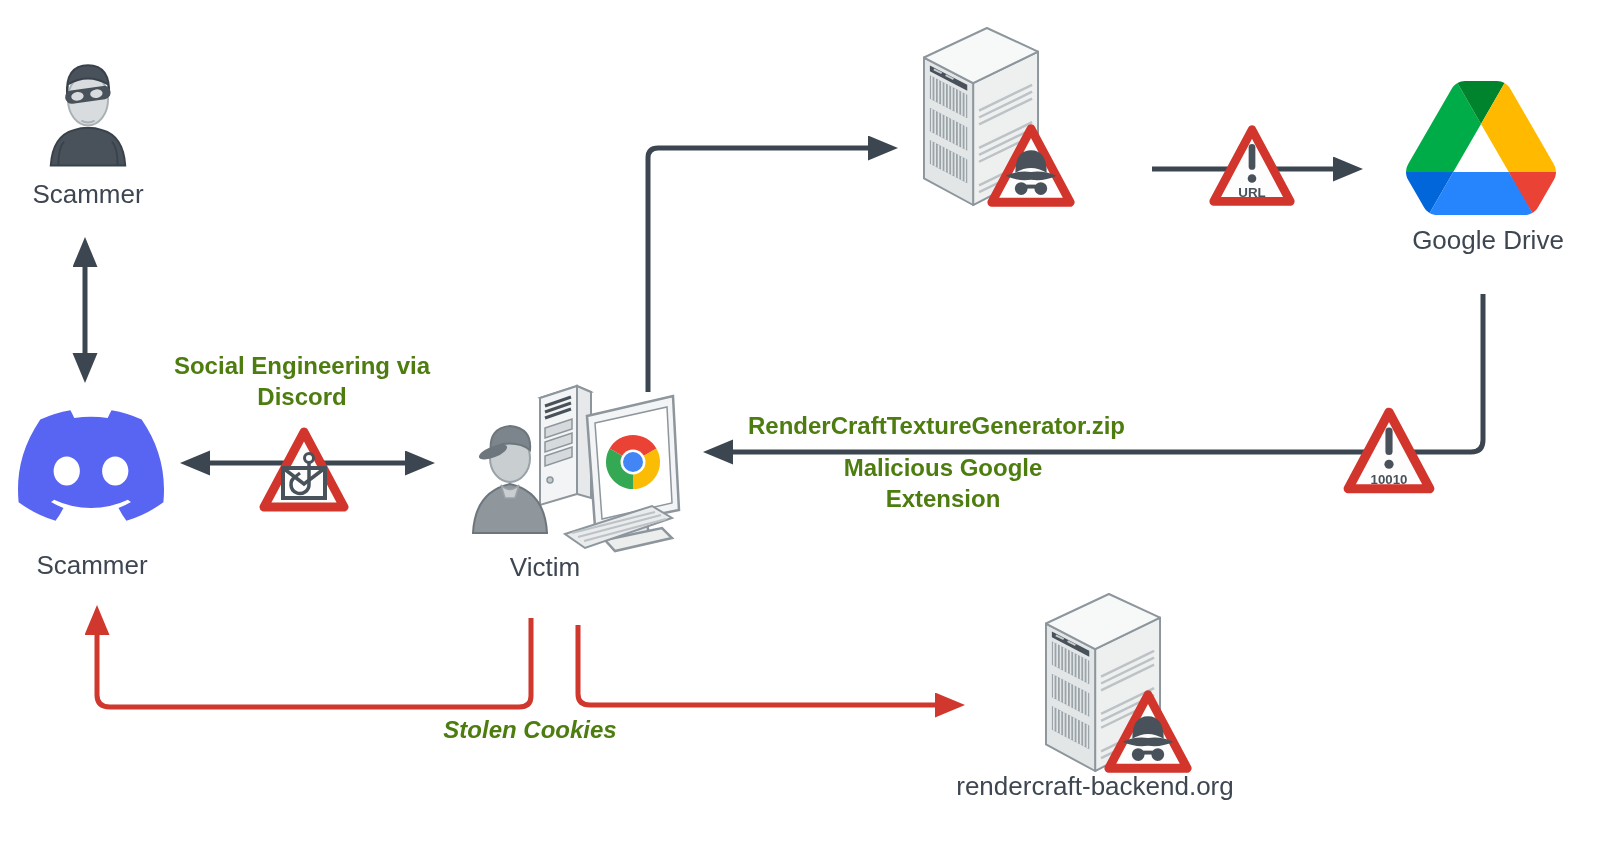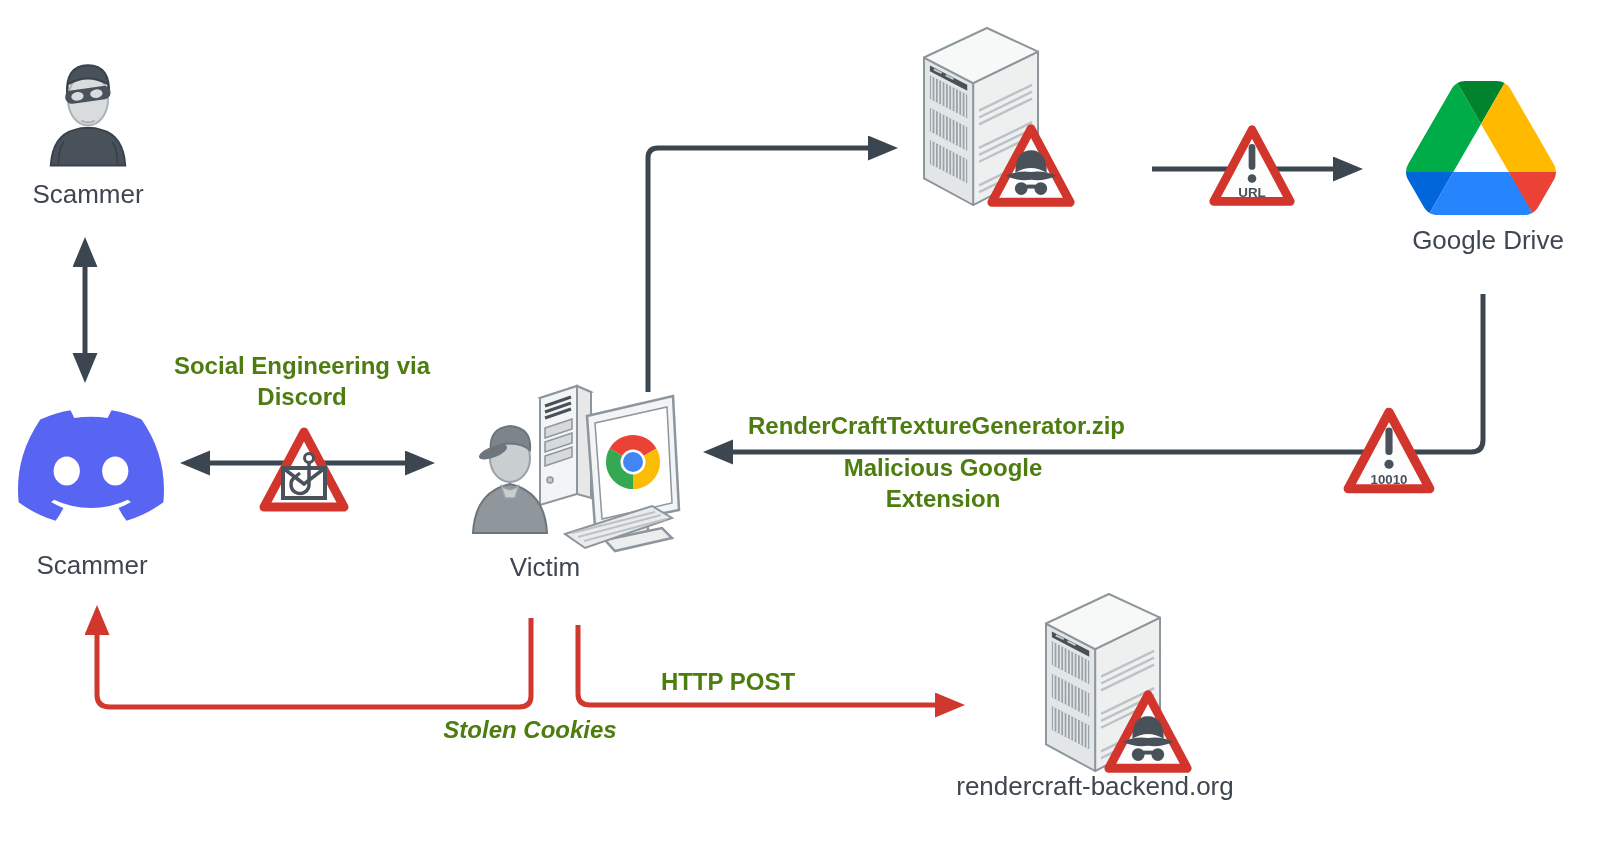--- a/index.html
+++ b/index.html
@@ -217,16 +217,15 @@
       <path d="M34,53 Q34,30 50,30 Q66,30 66,53 Q58,48 50,48 Q42,48 34,53 Z" fill="#49525b"></path>
       <path d="M24,56 Q37,50 50,52 Q63,50 76,56 Q63,62 50,60 Q37,62 24,56 Z" fill="#49525b"></path>
       <circle cx="40" cy="69" r="6.5" fill="#49525b"></circle>
       <circle cx="60" cy="69" r="6.5" fill="#49525b"></circle>
       <rect x="45" y="65" width="10" height="4" fill="#49525b"></rect>
     </svg>
   </div>
 
   <div class="elabel" style="left:748px;top:410px;width:300px;">RenderCraftTextureGenerator.zip</div>
   <div class="elabel" style="left:793px;top:452px;width:300px;">Malicious Google Extension</div>
-  <div class="elabel" style="left:628px;top:666px;width:200px;">HTTP POST</div>
   <div class="elabel" style="left:430px;top:714px;width:200px;font-style:italic;">Stolen Cookies</div>
 
 </div>
 
 </body></html>

